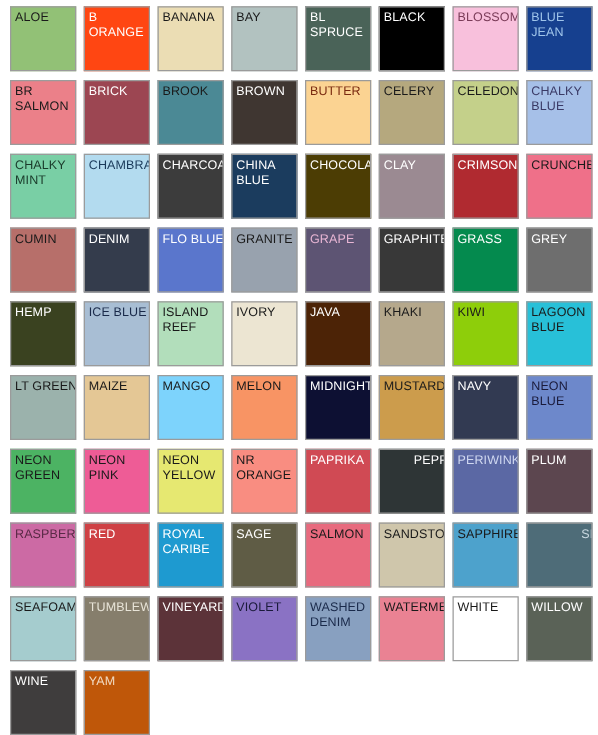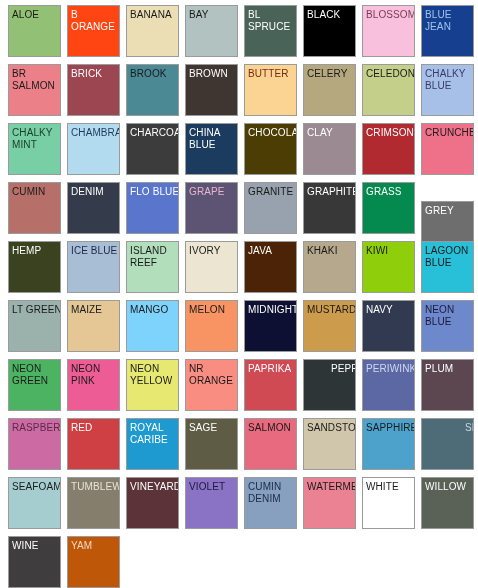--- a/index.html
+++ b/index.html
@@ -129,33 +129,33 @@
     </div>
     <div class="swatch" style="background: rgb(183, 111, 106); border-color: rgb(155, 155, 155);">
       <span class="swatch-label" style="color: rgb(26, 26, 26);">CUMIN</span>
     </div>
     <div class="swatch" style="background: rgb(52, 60, 76); border-color: rgb(155, 155, 155);">
       <span class="swatch-label" style="color: rgb(255, 255, 255);">DENIM</span>
     </div>
     <div class="swatch" style="background: rgb(90, 118, 204); border-color: rgb(155, 155, 155);">
       <span class="swatch-label" style="color: rgb(255, 255, 255);">FLO BLUE</span>
     </div>
+    <div class="swatch" style="background: rgb(152, 162, 174); border-color: rgb(155, 155, 155);">
+      <span class="swatch-label" style="color: rgb(26, 26, 26);">GRANITE</span>
+    </div>
     <div class="swatch" style="background: rgb(93, 84, 115); border-color: rgb(155, 155, 155);">
       <span class="swatch-label" style="color: rgb(232, 182, 212);">GRAPE</span>
     </div>
-    <div class="swatch" style="background: rgb(152, 162, 174); border-color: rgb(155, 155, 155);">
-      <span class="swatch-label" style="color: rgb(26, 26, 26);">GRANITE</span>
-    </div>
     <div class="swatch" style="background: rgb(56, 56, 56); border-color: rgb(155, 155, 155);">
       <span class="swatch-label" style="color: rgb(255, 255, 255);">GRAPHITE</span>
     </div>
     <div class="swatch" style="background: rgb(4, 138, 78); border-color: rgb(155, 155, 155);">
       <span class="swatch-label" style="color: rgb(255, 255, 255);">GRASS</span>
     </div>
-    <div class="swatch" style="background: rgb(110, 110, 110); border-color: rgb(155, 155, 155); margin-top: 19px;">
+    <div class="swatch" style="background: rgb(110, 110, 110); border-color: rgb(155, 155, 155);">
       <span class="swatch-label" style="color: rgb(255, 255, 255);">GREY</span>
     </div>
     <div class="swatch" style="background: rgb(58, 66, 32); border-color: rgb(155, 155, 155);">
       <span class="swatch-label" style="color: rgb(255, 255, 255);">HEMP</span>
     </div>
     <div class="swatch" style="background: rgb(168, 190, 212); border-color: rgb(155, 155, 155);">
       <span class="swatch-label" style="color: rgb(26, 42, 74);">ICE BLUE</span>
     </div>
     <div class="swatch" style="background: rgb(178, 222, 187); border-color: rgb(155, 155, 155);">
       <span class="swatch-label wrap" style="color: rgb(26, 26, 26);">ISLAND REEF</span>
@@ -253,21 +253,21 @@
     <div class="swatch" style="background: rgb(134, 126, 108); border-color: rgb(155, 155, 155);">
       <span class="swatch-label" style="color: rgb(232, 228, 216);">TUMBLEWEED</span>
     </div>
     <div class="swatch" style="background: rgb(92, 51, 57); border-color: rgb(155, 155, 155);">
       <span class="swatch-label" style="color: rgb(255, 255, 255);">VINEYARD</span>
     </div>
     <div class="swatch" style="background: rgb(138, 114, 196); border-color: rgb(155, 155, 155);">
       <span class="swatch-label" style="color: rgb(26, 26, 58);">VIOLET</span>
     </div>
     <div class="swatch" style="background: rgb(136, 160, 192); border-color: rgb(155, 155, 155);">
-      <span class="swatch-label wrap" style="color: rgb(26, 42, 74);">CUMIN DENIM</span>
+      <span class="swatch-label wrap" style="color: rgb(26, 42, 74);">WASHED DENIM</span>
     </div>
     <div class="swatch" style="background: rgb(234, 130, 147); border-color: rgb(155, 155, 155);">
       <span class="swatch-label" style="color: rgb(26, 26, 26);">WATERMELON</span>
     </div>
     <div class="swatch" style="background: rgb(255, 255, 255); border-color: rgb(155, 155, 155);">
       <span class="swatch-label" style="color: rgb(26, 26, 26);">WHITE</span>
     </div>
     <div class="swatch" style="background: rgb(90, 98, 87); border-color: rgb(155, 155, 155);">
       <span class="swatch-label" style="color: rgb(255, 255, 255);">WILLOW</span>
     </div>

